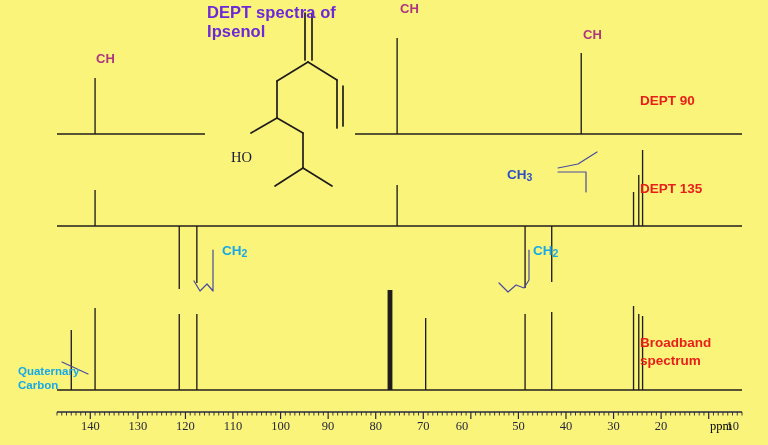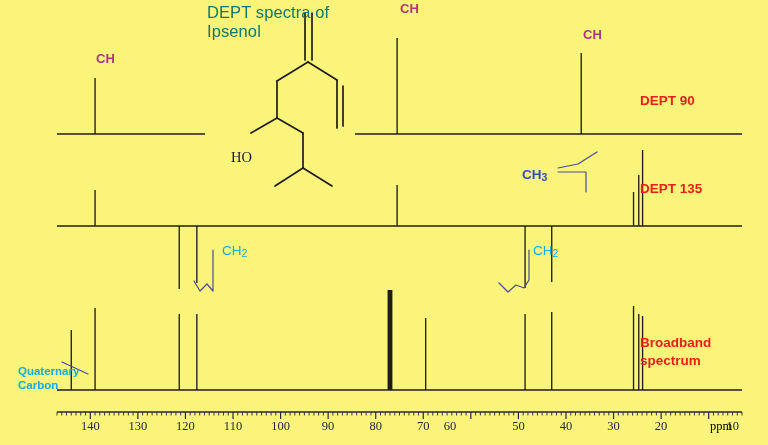--- a/index.html
+++ b/index.html
@@ -9,26 +9,26 @@
     font-family:"Liberation Sans", sans-serif;
     overflow:hidden;
     position:relative;
   }
   #stage{position:absolute;inset:0;width:768px;height:445px;}
   svg#fig{position:absolute;left:0;top:0;width:768px;height:445px;display:block;}
 
   .lbl{position:absolute;white-space:nowrap;line-height:1.15;}
 
   .title{
-    color:#0f766e;font-weight:normal;font-size:16.5px;
+    color:#6d28d9;font-weight:bold;font-size:16.5px;
     letter-spacing:.1px;
   }
   .chlbl{color:#B0357F;font-weight:bold;font-size:13px;}
   .ch3lbl{color:#2E4FC4;font-weight:bold;font-size:13.5px;}
-  .ch2lbl{color:#16A8E8;font-weight:normal;font-size:13.5px;}
+  .ch2lbl{color:#16A8E8;font-weight:bold;font-size:13.5px;}
   .quatlbl{color:#16A8E8;font-weight:bold;font-size:11.5px;line-height:1.25;}
   .redlbl{color:#E8201A;font-weight:bold;font-size:13.5px;line-height:1.35;}
   .sub{font-size:.78em;vertical-align:-.18em;}
   .axnum{
     position:absolute;color:#262640;
     font-family:"Liberation Serif", serif;font-size:12.5px;
     transform:translateX(-50%);
   }
   .axppm{
     position:absolute;color:#000000;
@@ -263,21 +263,21 @@
     <div>DEPT spectra of</div>
     <div>Ipsenol</div>
   </div>
 
   <div class="struct-txt" style="left:231px;top:128px;margin-top:21px;">HO</div>
 
   <div class="lbl chlbl" style="left:96px;top:52px;">CH</div>
   <div class="lbl chlbl" style="left:400px;top:2px;">CH</div>
   <div class="lbl chlbl" style="left:583px;top:28px;">CH</div>
 
-  <div class="lbl ch3lbl" style="left:522px;top:167px;">
+  <div class="lbl ch3lbl" style="left:507px;top:167px;">
     <span>CH<span class="sub">3</span></span>
   </div>
 
   <div class="lbl ch2lbl" style="left:222px;top:243px;">
     <span>CH<span class="sub">2</span></span>
   </div>
   <div class="lbl ch2lbl" style="left:533px;top:243px;">
     <span>CH<span class="sub">2</span></span>
   </div>
 
@@ -295,21 +295,21 @@
 
   <div id="axis-numbers">
       <div class="axnum" style="left: 90.3px; top: 419px;">140</div>
       <div class="axnum" style="left: 137.9px; top: 419px; font-family: Liberation Serif, serif;">130</div>
       <div class="axnum" style="left: 185.4px; top: 419px;">120</div>
       <div class="axnum" style="left: 233px; top: 419px;">110</div>
       <div class="axnum" style="left: 280.6px; top: 419px;">100</div>
       <div class="axnum" style="left: 328.1px; top: 419px;">90</div>
       <div class="axnum" style="left: 375.7px; top: 419px;">80</div>
       <div class="axnum" style="left: 423.3px; top: 419px;">70</div>
-      <div class="axnum" style="left: 450px; top: 419px;">60</div>
+      <div class="axnum" style="left: 462px; top: 419px;">60</div>
       <div class="axnum" style="left: 518.4px; top: 419px;">50</div>
       <div class="axnum" style="left: 566px; top: 419px;">40</div>
       <div class="axnum" style="left: 613.6px; top: 419px;">30</div>
       <div class="axnum" style="left: 661.1px; top: 419px;">20</div>
       <div class="axnum" style="left: 708.7px; top: 419px; margin-left: 24px;">10</div>
     </div>
   <div class="axppm" id="ppm-unit" style="top: 419px; left: 710px;">ppm</div>
 
 </div>
 

